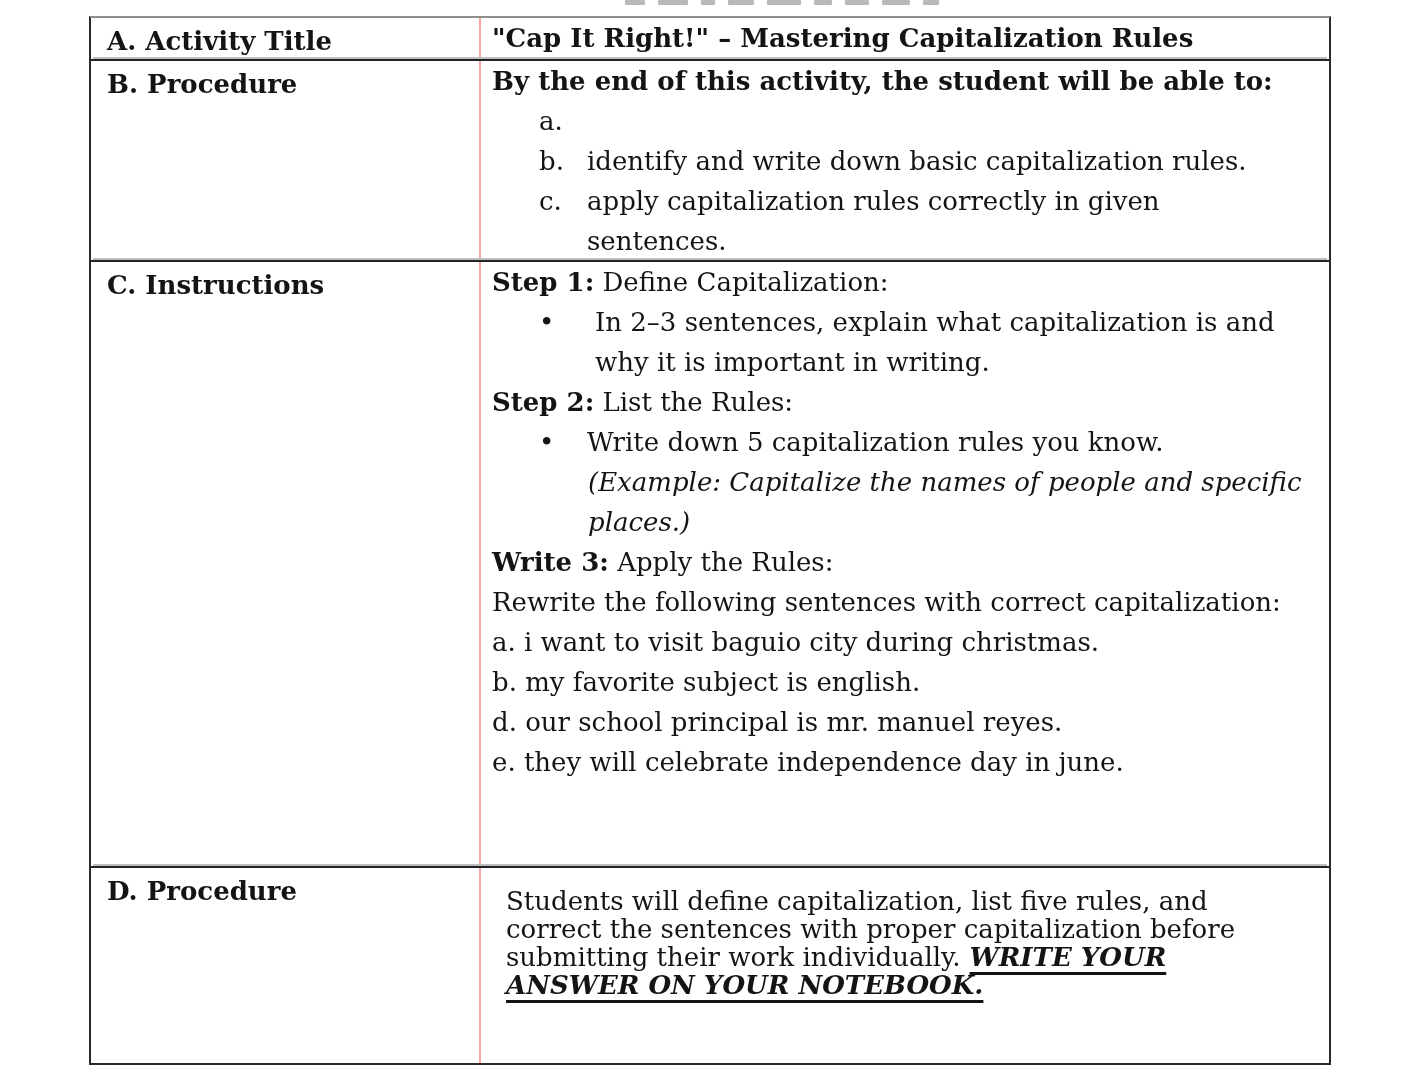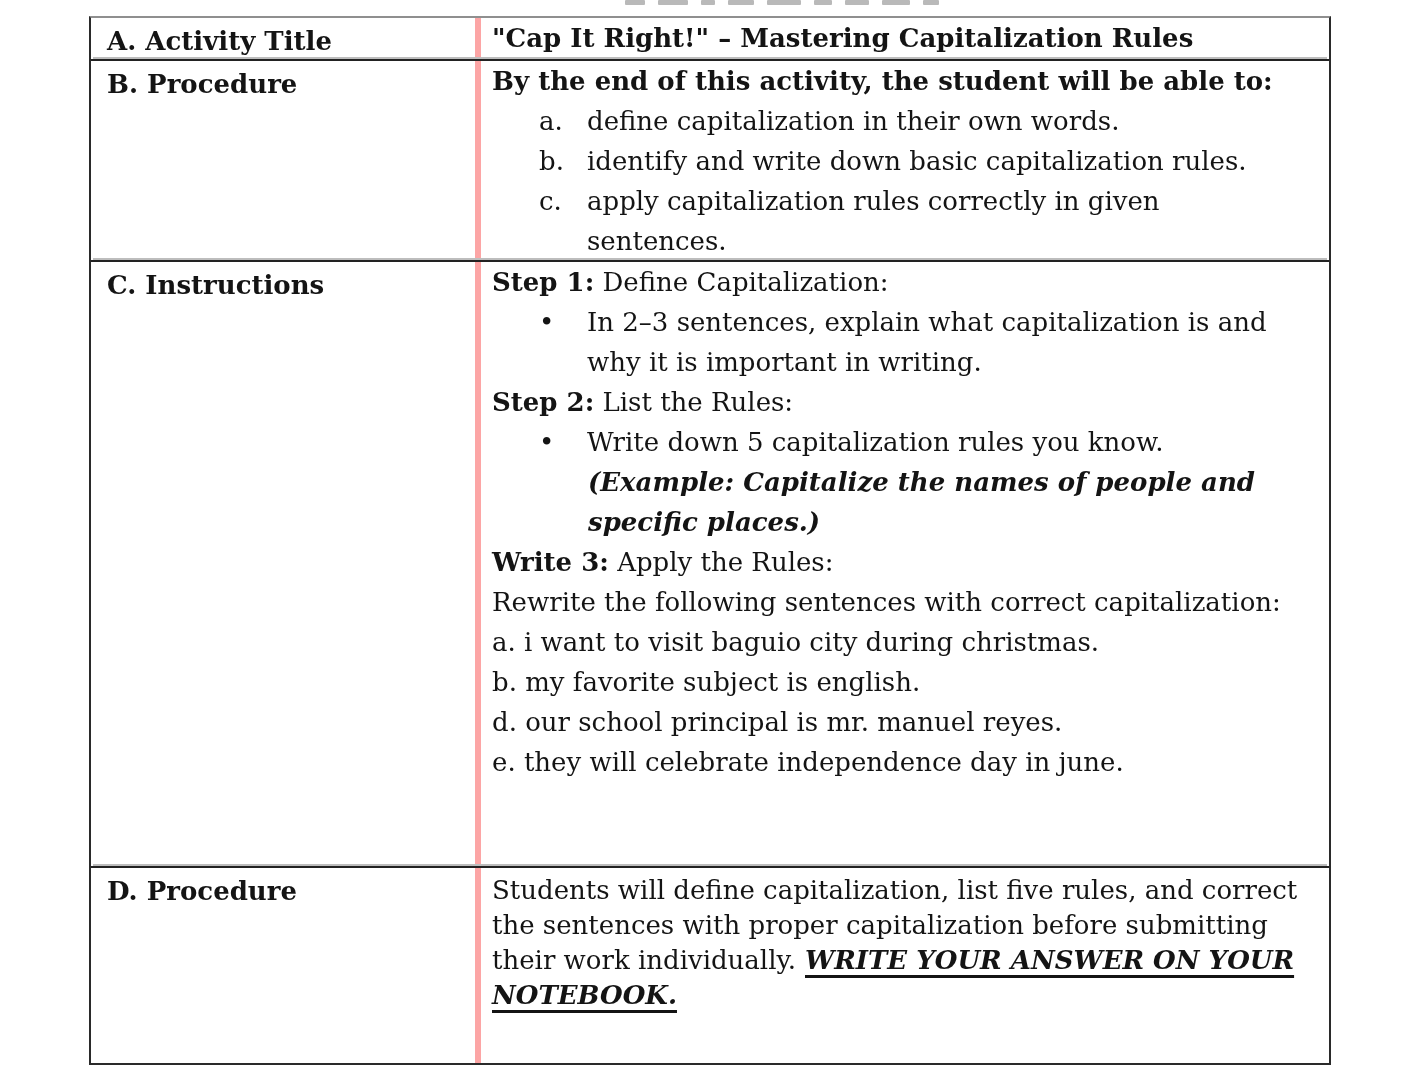--- a/index.html
+++ b/index.html
@@ -55,21 +55,21 @@
   .row + .row {
     border-top: 2px solid #222222;
     box-shadow: 0 -4px 0 -2px #bdbdbd;
   }
   .row-a { height: 41px; }
   .row-b { height: 201px; }
   .row-c { height: 606px; }
   .row-d { flex: 1; }
   .label-cell {
     box-sizing: border-box;
-    border-right: 6px solid #fca5a5;
+    border-right: 2px solid #fca5a5;
     padding: 5px 14px 0 16px;
     font-weight: bold;
     font-size: 26px;
     line-height: 36px;
     white-space: nowrap;
     overflow: hidden;
   }
   .content-cell {
     box-sizing: border-box;
     padding: 0 10px 0 11px;
@@ -87,31 +87,30 @@
   }
   .list-item .marker {
     flex: 0 0 48px;
     margin-left: 47px;
     white-space: nowrap;
   }
   .list-item .li-text {
     flex: 0 1 auto;
   }
   .wrap-c { max-width: 645px; }
-  .wrap-bullet1 { max-width: 745px; }
+  .wrap-bullet1 { max-width: 745px; margin-left: 8px; }
   .example-block {
     font-style: italic;
     margin-left: 96px;
     max-width: 745px;
-    font-weight: bold;
   }
   .row-d .content-cell p {
-    margin: 0;
+    margin: 14px;
     padding-top: 5px;
-    line-height: 35px;
+    line-height: 28px;
     max-width: 818px;
   }
   .emphasis {
     font-weight: bold;
     font-style: italic;
     text-decoration: underline;
     text-decoration-thickness: 3px;
     text-underline-offset: 6px;
     margin-left: 9px;
   }
@@ -139,21 +138,20 @@
       <div class="label-cell">A. Activity Title</div>
       <div class="content-cell bold oneline">"Cap It Right!" – Mastering Capitalization Rules</div>
     </div>
 
     <div class="row row-b">
       <div class="label-cell">B. Procedure</div>
       <div class="content-cell">
         <div class="bold oneline">By the end of this activity, the student will be able to:</div>
         <div class="list-item">
           <span class="marker">a.</span>
-          <span class="li-text oneline">define capitalization in their own words.</span>
         </div>
         <div class="list-item">
           <span class="marker">b.</span>
           <span class="li-text oneline">identify and write down basic capitalization rules.</span>
         </div>
         <div class="list-item">
           <span class="marker">c.</span>
           <span class="li-text wrap-c">apply capitalization rules correctly in given sentences.</span>
         </div>
       </div>

